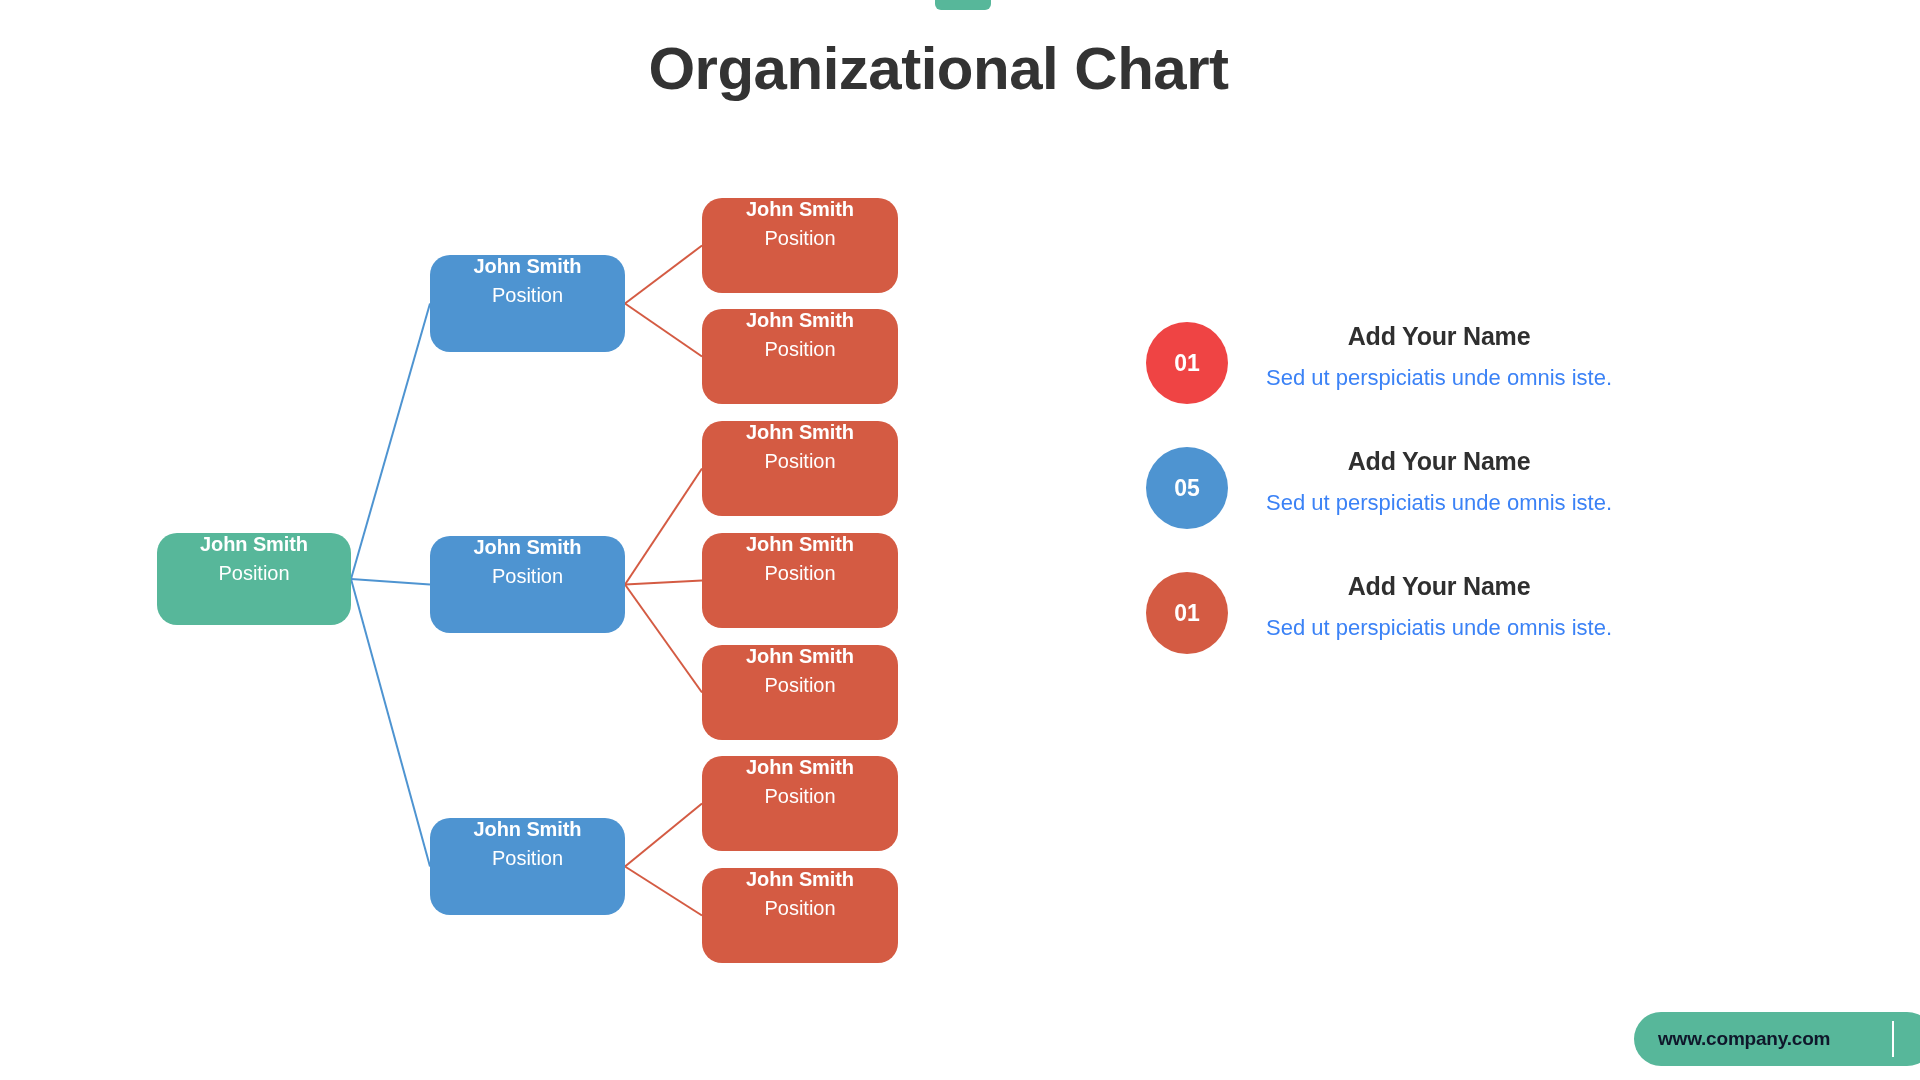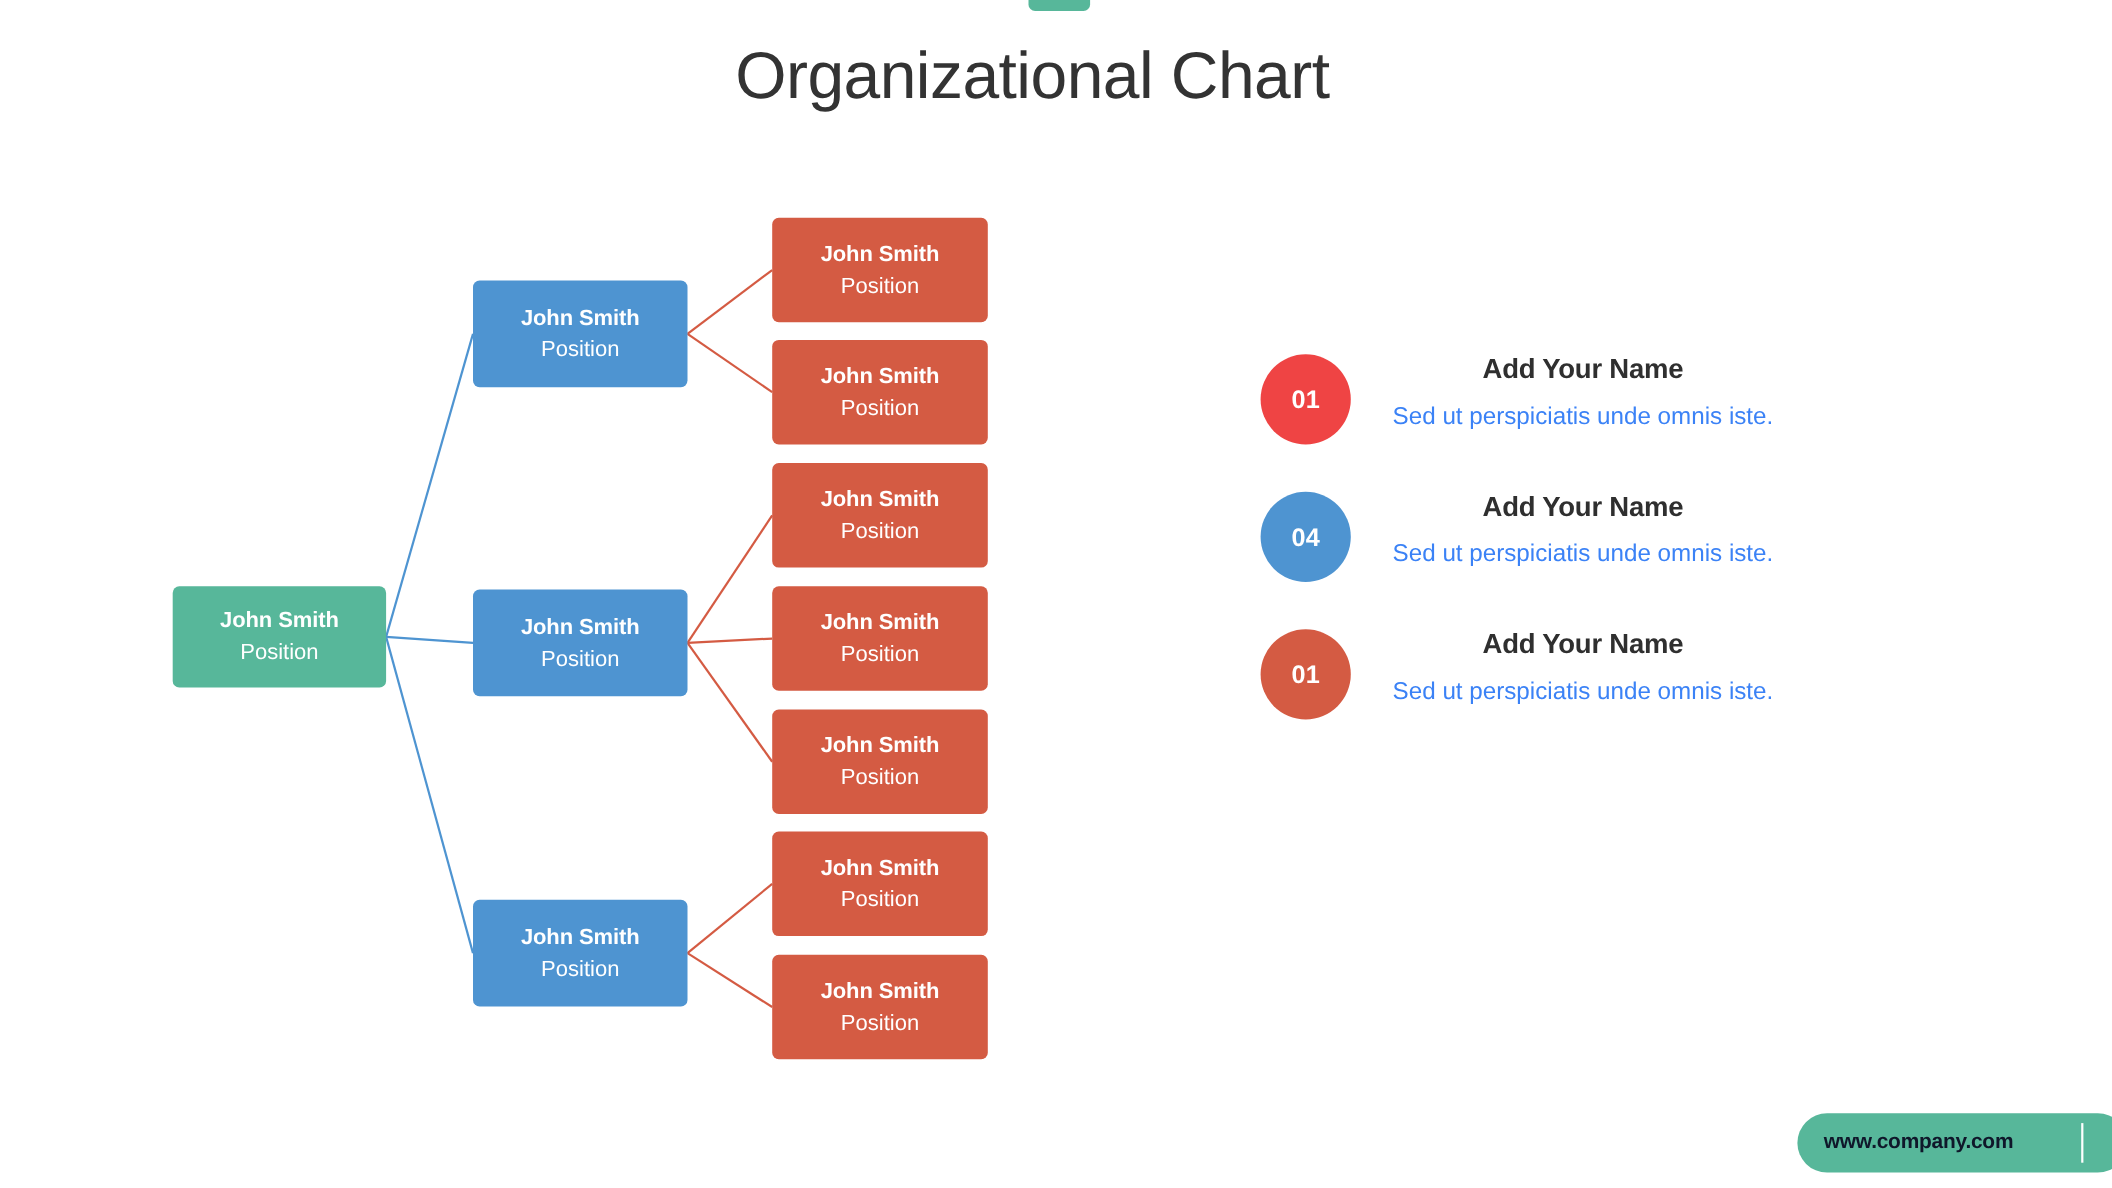--- a/index.html
+++ b/index.html
@@ -28,21 +28,21 @@
   }
 
   
   .page-title {
     position: absolute;
     left: 0;
     top: 34px;
     width: 1877px;
     text-align: center;
     font-size: 60px;
-    font-weight: normal;
+    font-weight: bold;
     letter-spacing: -0.5px;
     color: #333333;
     font-family: "Liberation Sans", sans-serif;
   }
 
   
   .chart-canvas {
     position: absolute;
     left: 0;
     top: 0;
@@ -53,25 +53,24 @@
     position: absolute;
     left: 0;
     top: 0;
     width: 1000px;
     height: 1080px;
   }
 
   .node {
     position: absolute;
     box-sizing: border-box;
-    border-radius: 6px;
+    border-radius: 20px;
     display: flex;
     flex-direction: column;
     align-items: center;
-    justify-content: center;
     color: #ffffff;
     text-align: center;
     line-height: 1.15;
   }
   .node .n-name {
     font-size: 20px;
     font-weight: bold;
     letter-spacing: -0.1px;
     margin-bottom: 6px;
   }
@@ -235,21 +234,21 @@
 <div class="right-panel">
   <div id="panel-list">
       <div class="list-item">
         <div class="li-circle" style="background: #ef4444;">01</div>
         <div class="li-body">
           <div class="li-title">Add Your Name</div>
           <div class="li-desc">Sed ut perspiciatis unde omnis iste.</div>
         </div>
       </div>
       <div class="list-item">
-        <div class="li-circle" style="background: rgb(78, 148, 209);">04</div>
+        <div class="li-circle" style="background: rgb(78, 148, 209);">05</div>
         <div class="li-body">
           <div class="li-title">Add Your Name</div>
           <div class="li-desc">Sed ut perspiciatis unde omnis iste.</div>
         </div>
       </div>
       <div class="list-item">
         <div class="li-circle" style="background: rgb(212, 91, 67);">01</div>
         <div class="li-body">
           <div class="li-title">Add Your Name</div>
           <div class="li-desc">Sed ut perspiciatis unde omnis iste.</div>

